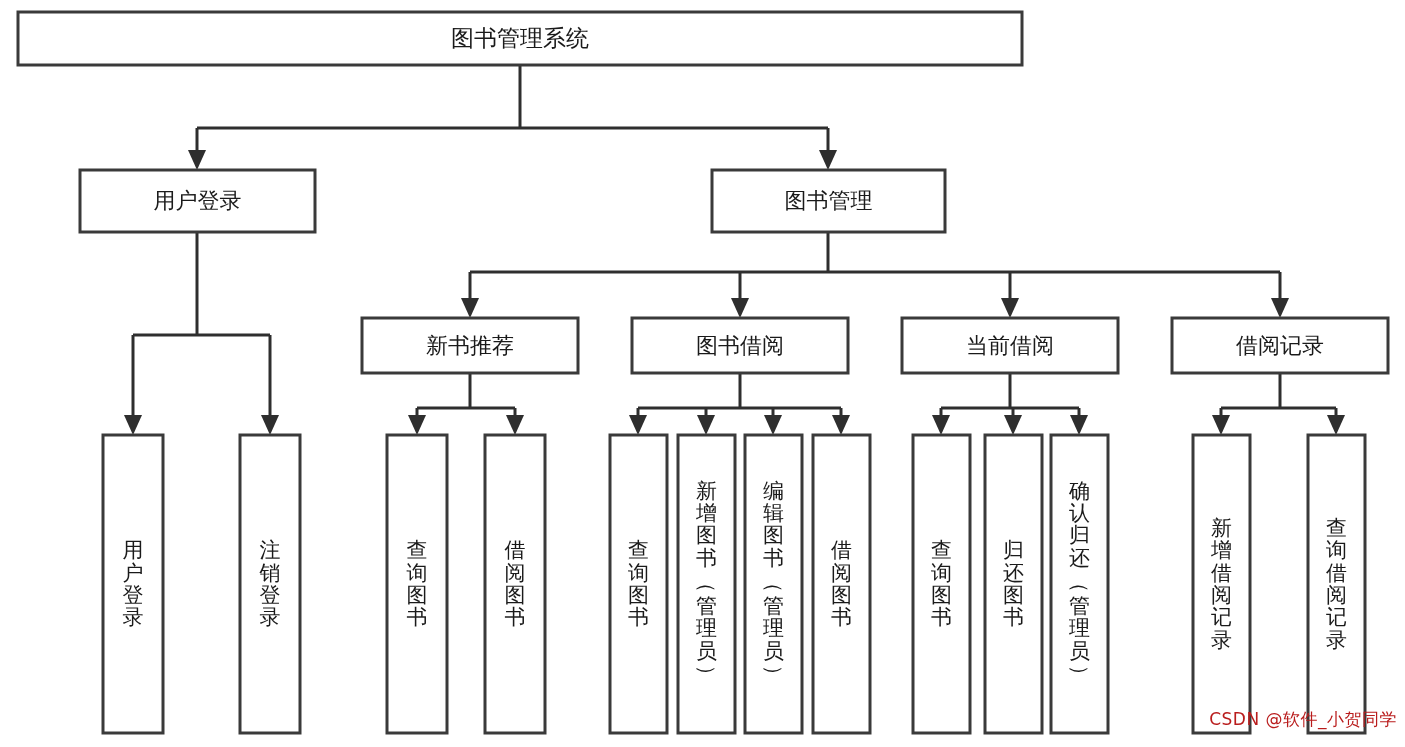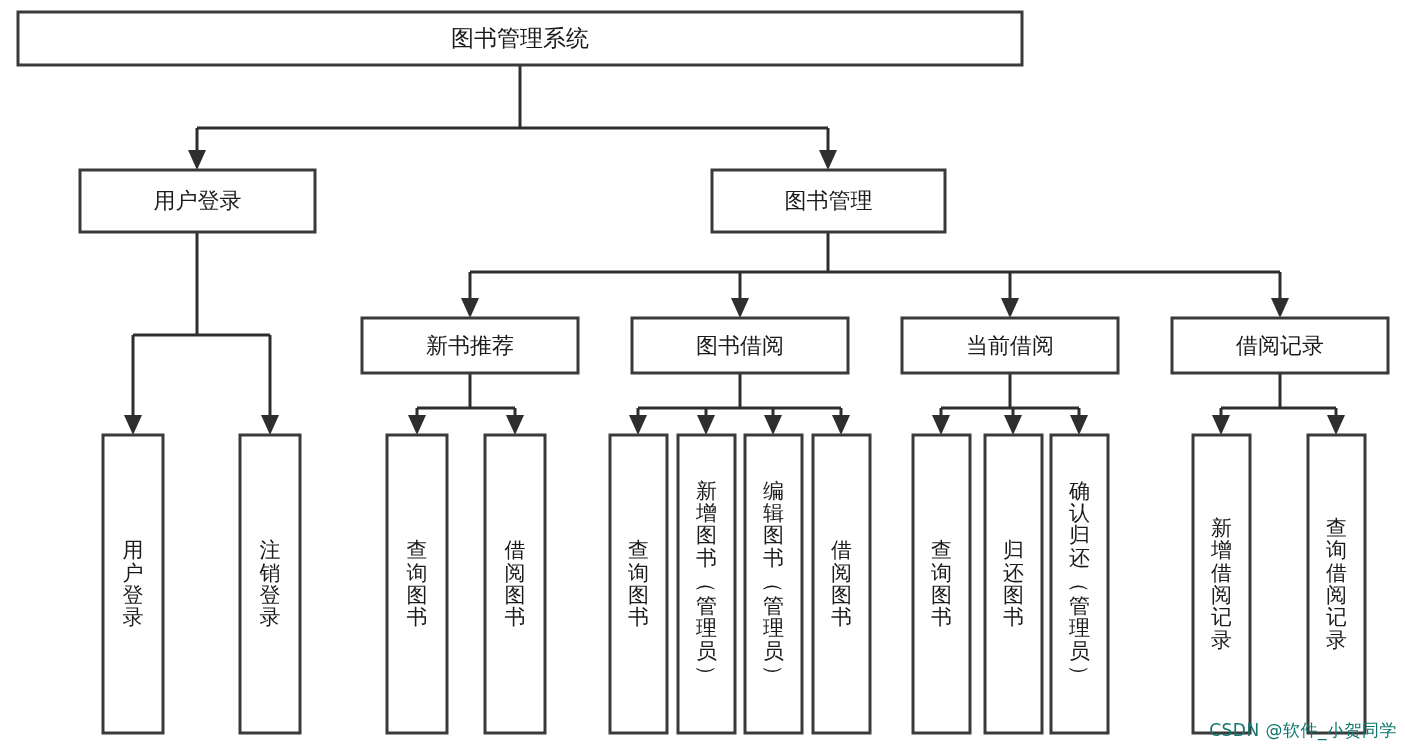--- a/index.html
+++ b/index.html
@@ -46,22 +46,22 @@
     letter-spacing:0;
     text-align:center;
     pointer-events:none;
     white-space:pre;
   }
   .vlabel span{display:block;}
 
   .watermark{
     position:absolute;
     right:8px;
-    bottom:5px;
-    color:#0f766e;
+    bottom:16px;
+    color:#b91c1c;
     font-size:17px;
     font-family:"DejaVu Sans","Liberation Sans",sans-serif;
     letter-spacing:0.5px;
     user-select:none;
   }
 </style>
 </head>
 <body>
 
 <div id="diagram-root">

